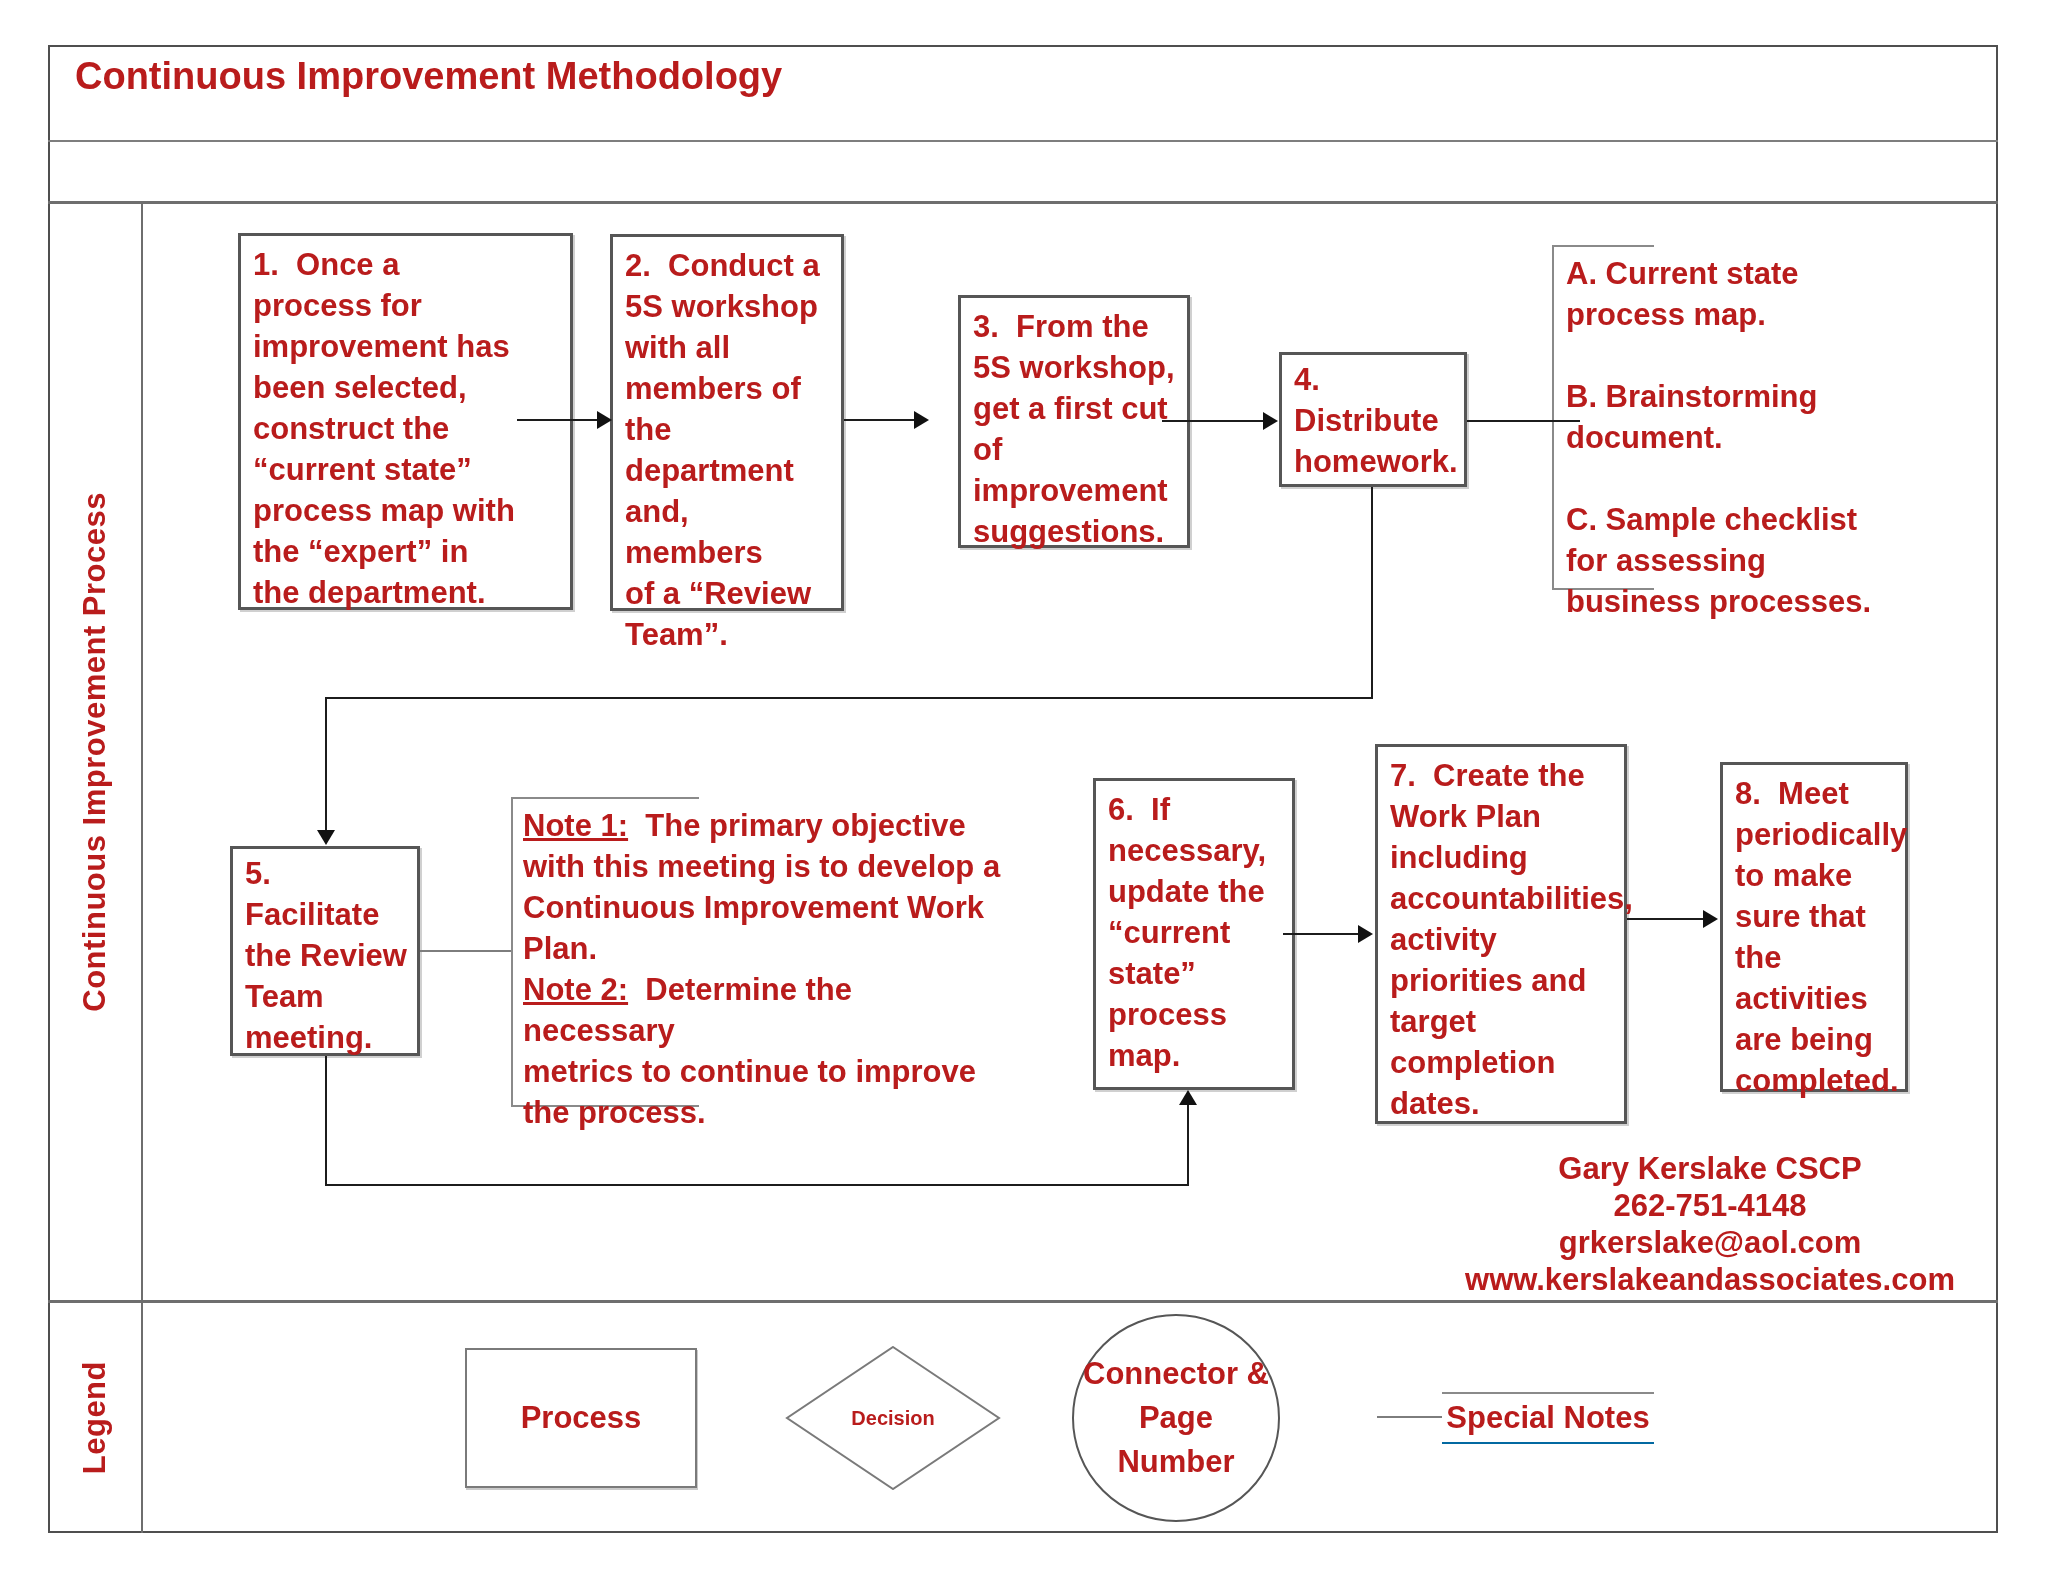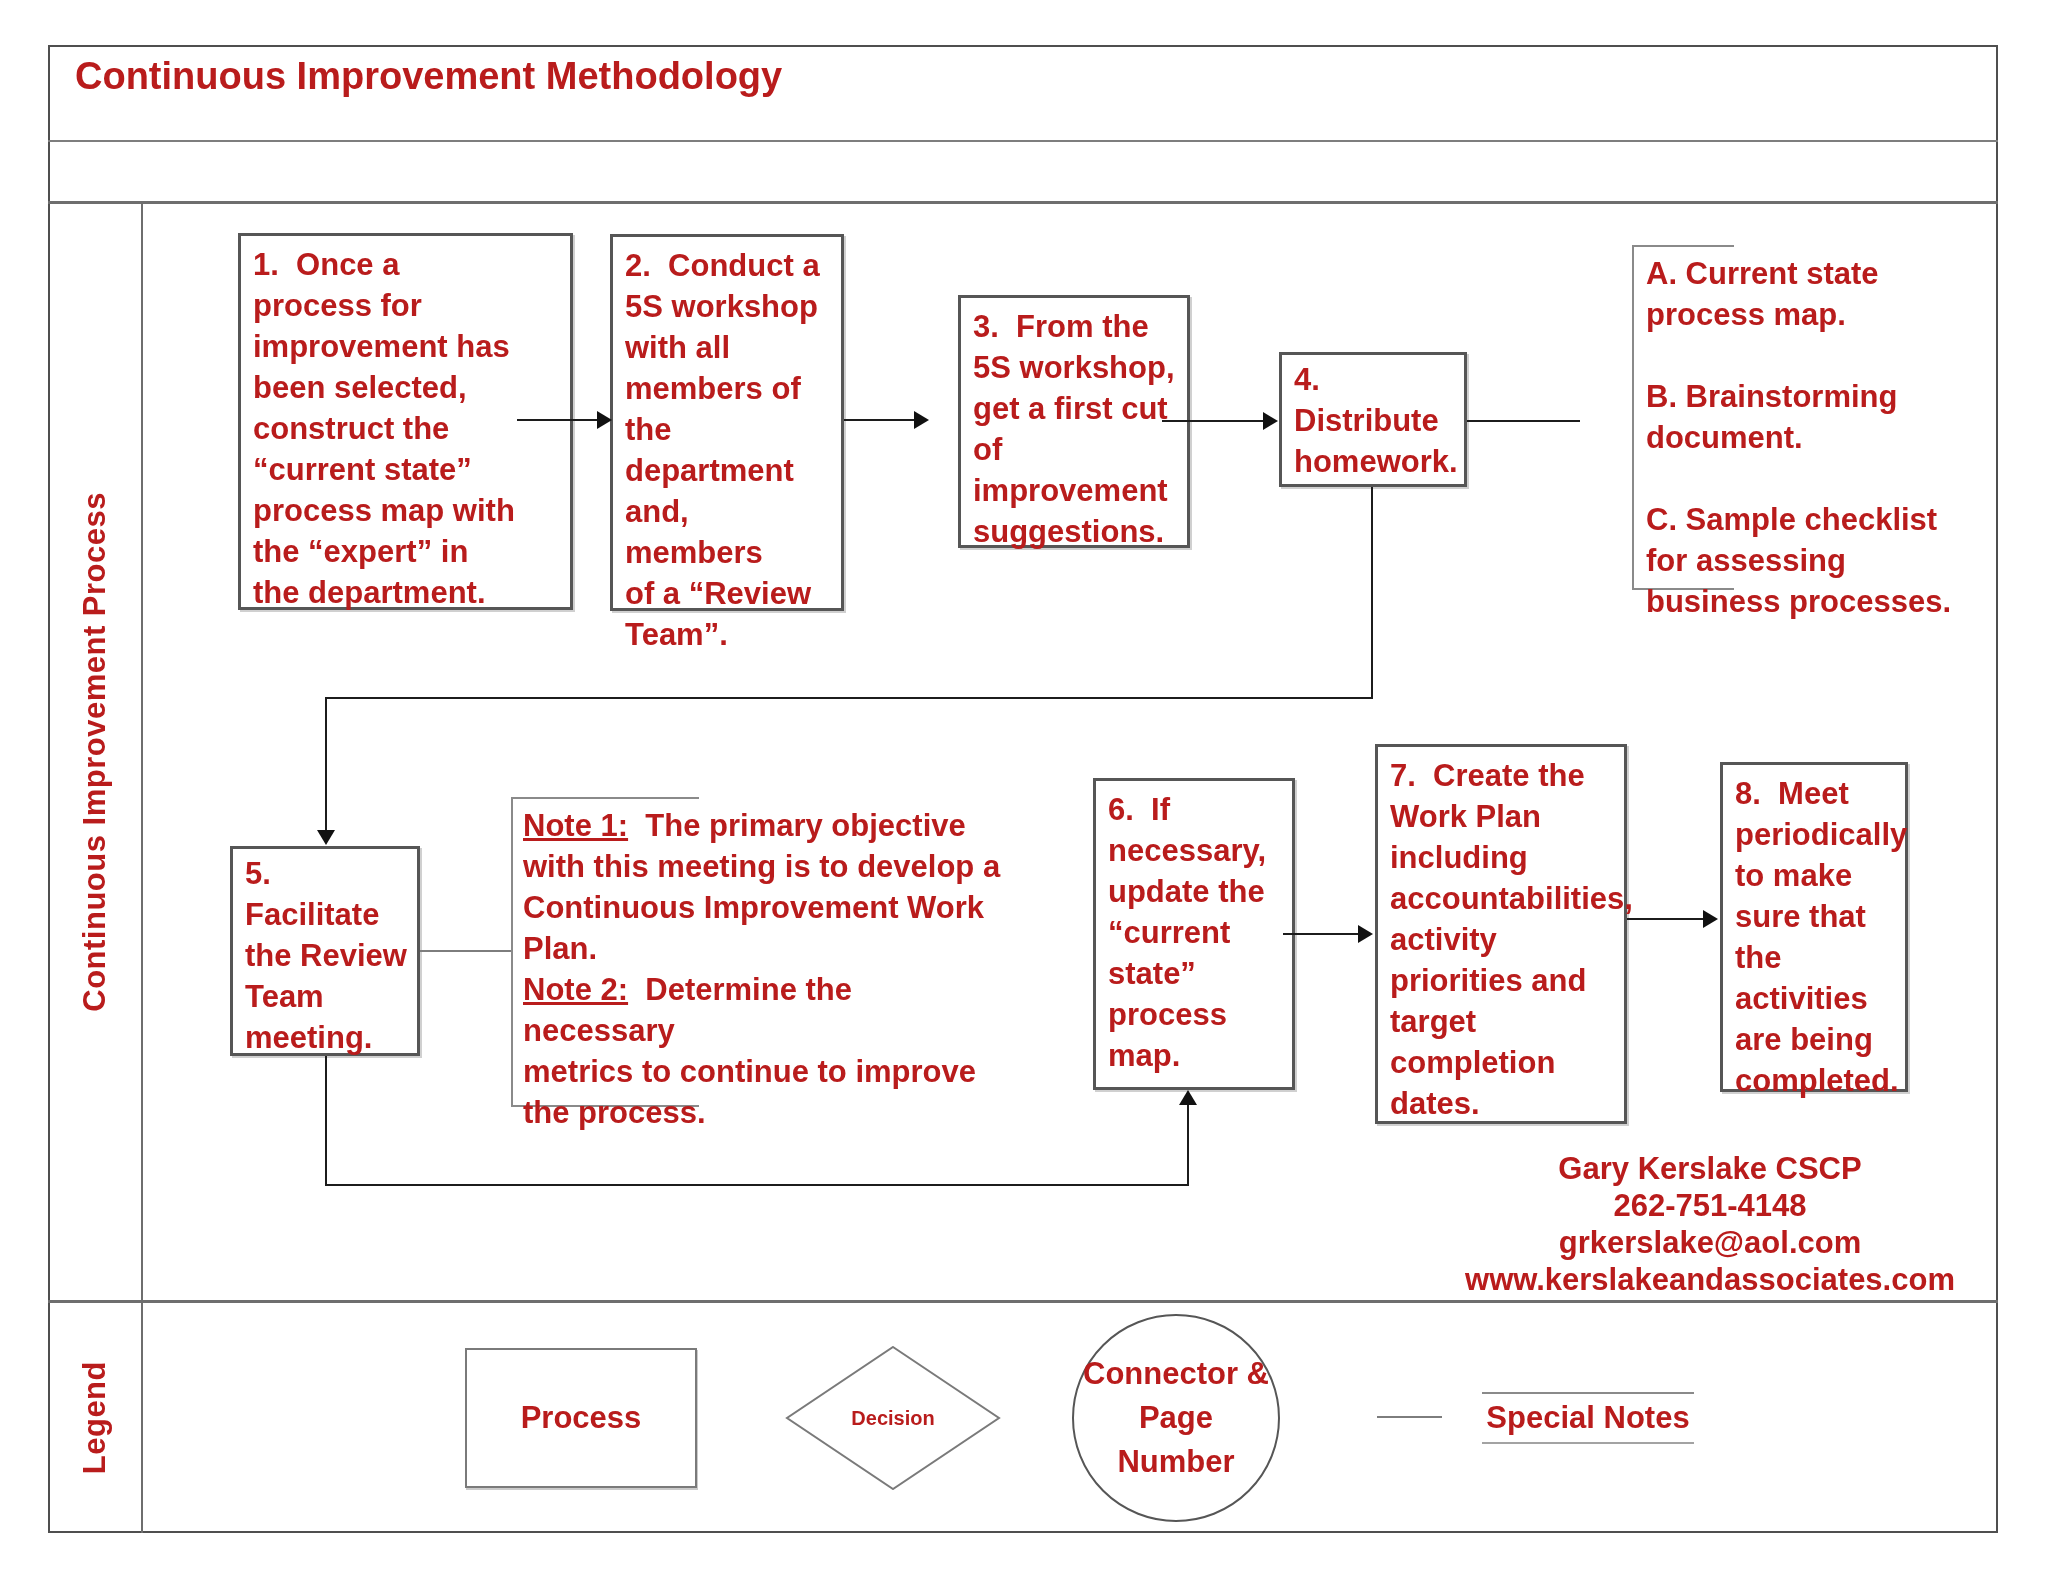--- a/index.html
+++ b/index.html
@@ -41,22 +41,22 @@
   
   .contact{left:1440px;top:1150px;width:540px;text-align:center;font-size:31px;line-height:37px;}
   
   .lg-rect{left:465px;top:1348px;width:232px;height:140px;border:2px solid #7a7a7a;box-sizing:border-box;
            display:flex;align-items:center;justify-content:center;font-size:31px;background:#fff;
            box-shadow:1px 2px 0 rgba(150,150,150,.5);}
   .lg-diamond-wrap{left:785px;top:1346px;width:216px;height:144px;}
   .lg-diamond-label{position:absolute;left:0;top:0;width:100%;height:100%;display:flex;align-items:center;justify-content:center;font-size:20px;}
   .lg-circle{left:1072px;top:1314px;width:208px;height:208px;border:2px solid #565656;border-radius:50%;box-sizing:border-box;
              display:flex;align-items:center;justify-content:center;text-align:center;font-size:31px;line-height:44px;white-space:pre-line;background:#fff;}
-  .lg-notes{left:1442px;top:1392px;width:212px;height:52px;border-top:2px solid #8a8a8a;border-bottom:2px solid #a3a3a3;
-            box-sizing:border-box;display:flex;align-items:center;justify-content:center;font-size:31px;background:#fff;margin-left:40px;}
+  .lg-notes{left:1442px;top:1392px;width:212px;height:52px;border-top:2px solid #8a8a8a;border-bottom:2px solid #0369a1;
+            box-sizing:border-box;display:flex;align-items:center;justify-content:center;font-size:31px;background:#fff;}
 </style>
 </head>
 <body>
 
 <div class="canvas">
 
   <div class="abs frame"></div>
   <div class="abs hline thin" style="left:48px;top:140px;width:1950px;"></div>
   <div class="abs hline" style="left:48px;top:201px;width:1950px;"></div>
   <div class="abs hline" style="left:48px;top:1300px;width:1950px;"></div>
@@ -92,21 +92,21 @@
   <div class="abs pbox" style="left:930px;top:295px;width:232px;height:253px;margin-left:28px;">3.&nbsp; From the
 5S workshop,
 get a first cut
 of
 improvement
 suggestions.</div>
   <div class="abs pbox" style="left:1279px;top:352px;width:188px;height:135px;padding-top:4px;">4.
 Distribute
 homework.</div>
 
-  <div class="abs bracket" style="left:1632px;top:245px;width:372px;height:345px;padding-left:31px;">
+  <div class="abs bracket" style="left:1552px;top:245px;width:372px;height:345px;padding-left:31px;">
     <div class="tick" style="top:0;width:100px;"></div>
     <div class="tick" style="bottom:0;width:100px;"></div>
     <div class="bracket-text">A. Current state
 process map.
 
 B. Brainstorming
 document.
 
 C. Sample checklist
 for assessing

